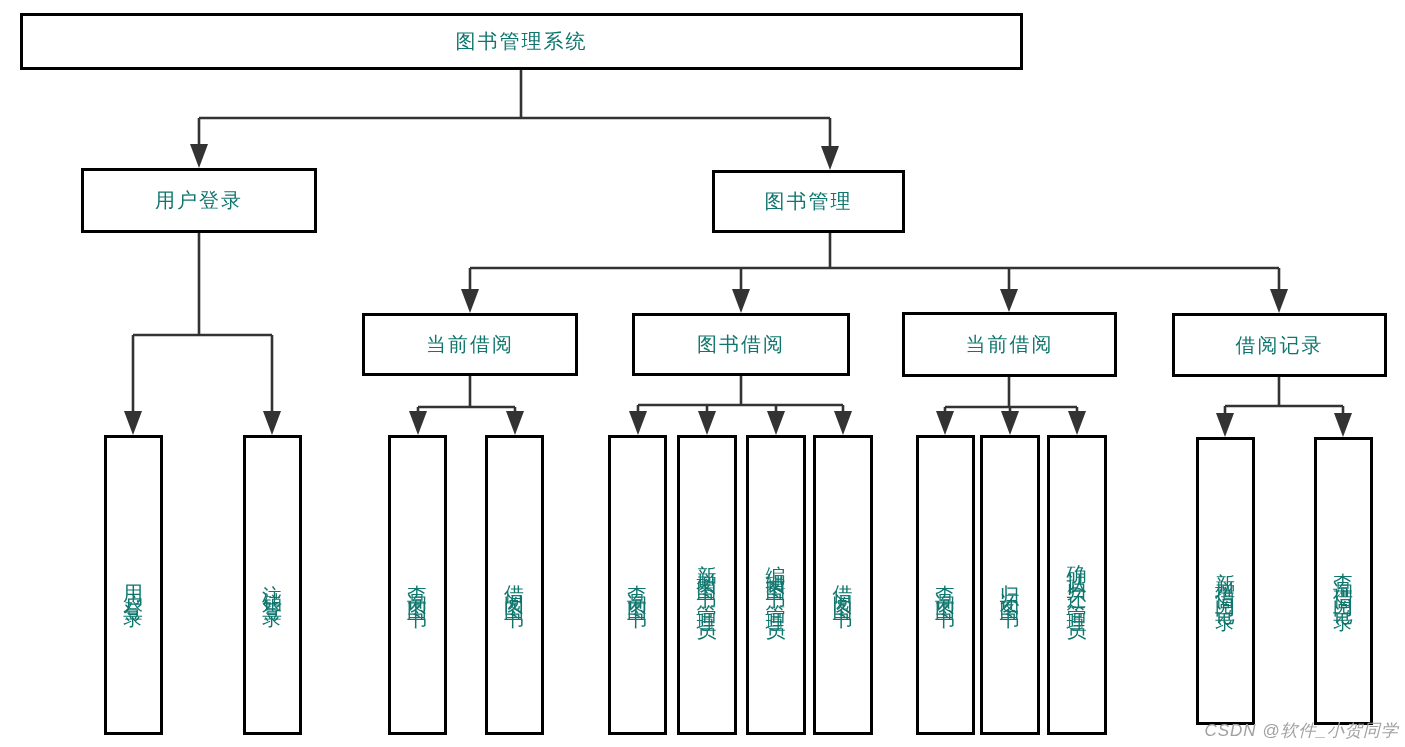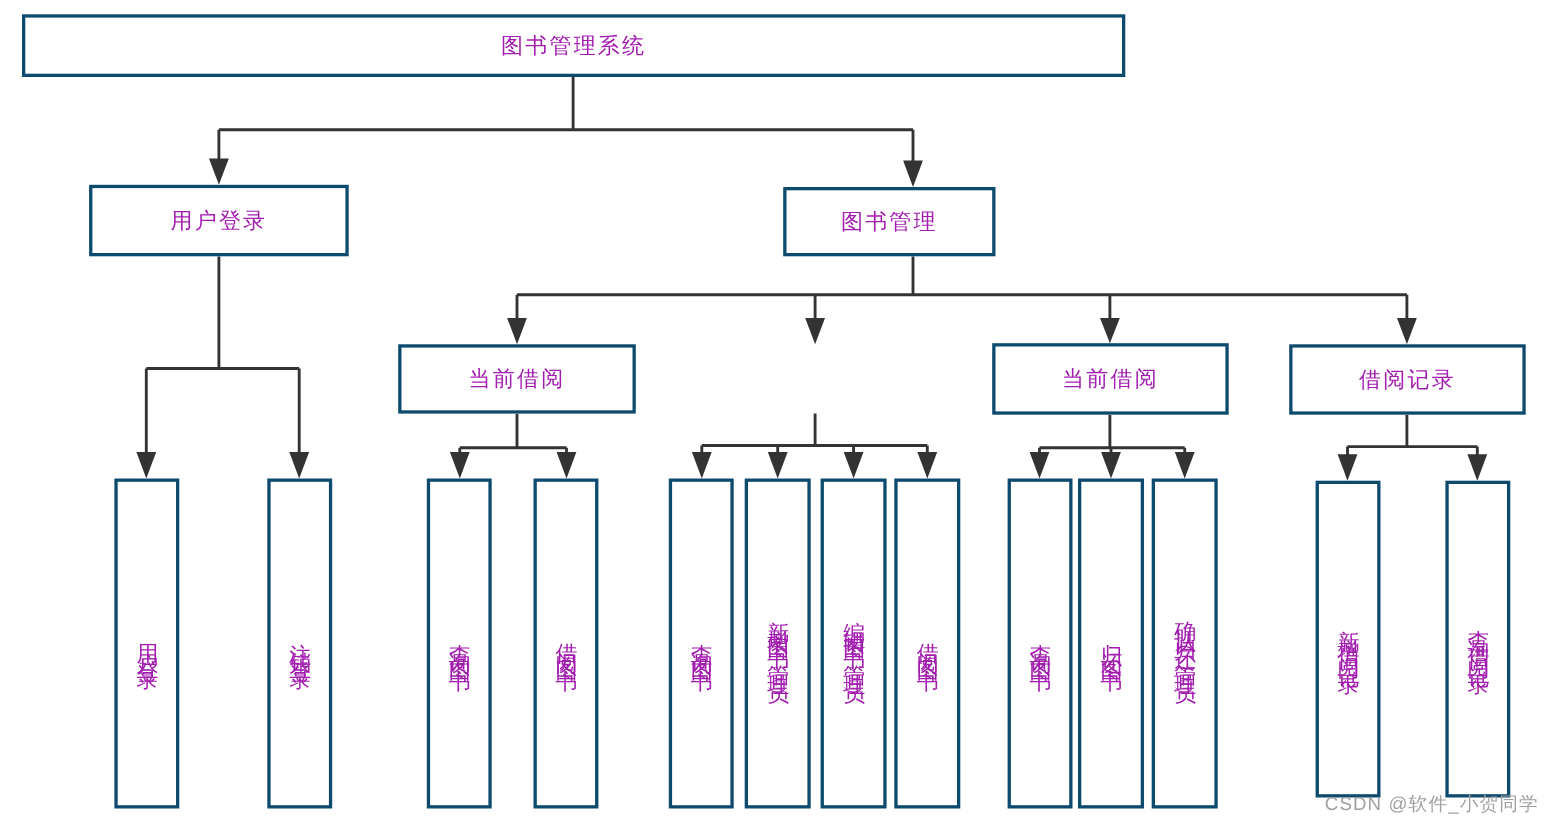--- a/index.html
+++ b/index.html
@@ -27,26 +27,26 @@
     stroke-width: 2.6;
     fill: none;
   }
   .wires polygon {
     fill: #333333;
     stroke: none;
   }
   .node {
     position: absolute;
     box-sizing: border-box;
-    border: 3px solid #0c4a6e;
+    border: 3px solid #000000;
     background: #ffffff;
     display: flex;
     align-items: center;
     justify-content: center;
-    color: #a21caf;
+    color: #0f766e;
     text-align: center;
   }
   .node.h span {
     font-size: 20px;
     letter-spacing: 2px;
     white-space: nowrap;
   }
   .node.v span {
     writing-mode: vertical-rl;
     text-orientation: mixed;
@@ -78,20 +78,21 @@
   .n-lf-11 { left: 1196px; top: 437px; height: 288px; }
   .n-lf-12 { left: 1314px; top: 437px; height: 288px; }
   .watermark {
     position: absolute;
     right: 6px;
     bottom: 5px;
     font-size: 17px;
     color: #a0a0a0;
     letter-spacing: 1px;
     white-space: nowrap;
+    font-style: italic;
   }
 </style>
 </head>
 <body>
 
 <div class="canvas">
 
   <svg class="wires" viewBox="0 0 1405 747" xmlns="http://www.w3.org/2000/svg">
 
     <g>
@@ -149,20 +150,23 @@
   <div class="node h n-l2-0">
     <span>用户登录</span>
   </div>
   <div class="node h n-l2-1">
     <span>图书管理</span>
   </div>
 
   <div class="node h n-l3-0">
     <span>当前借阅</span>
   </div>
+  <div class="node h n-l3-1">
+    <span>图书借阅</span>
+  </div>
   <div class="node h n-l3-2">
     <span>当前借阅</span>
   </div>
   <div class="node h n-l3-3">
     <span>借阅记录</span>
   </div>
 
   <div class="node v leaf n-lf-0">
     <span>用户登录</span>
   </div>

